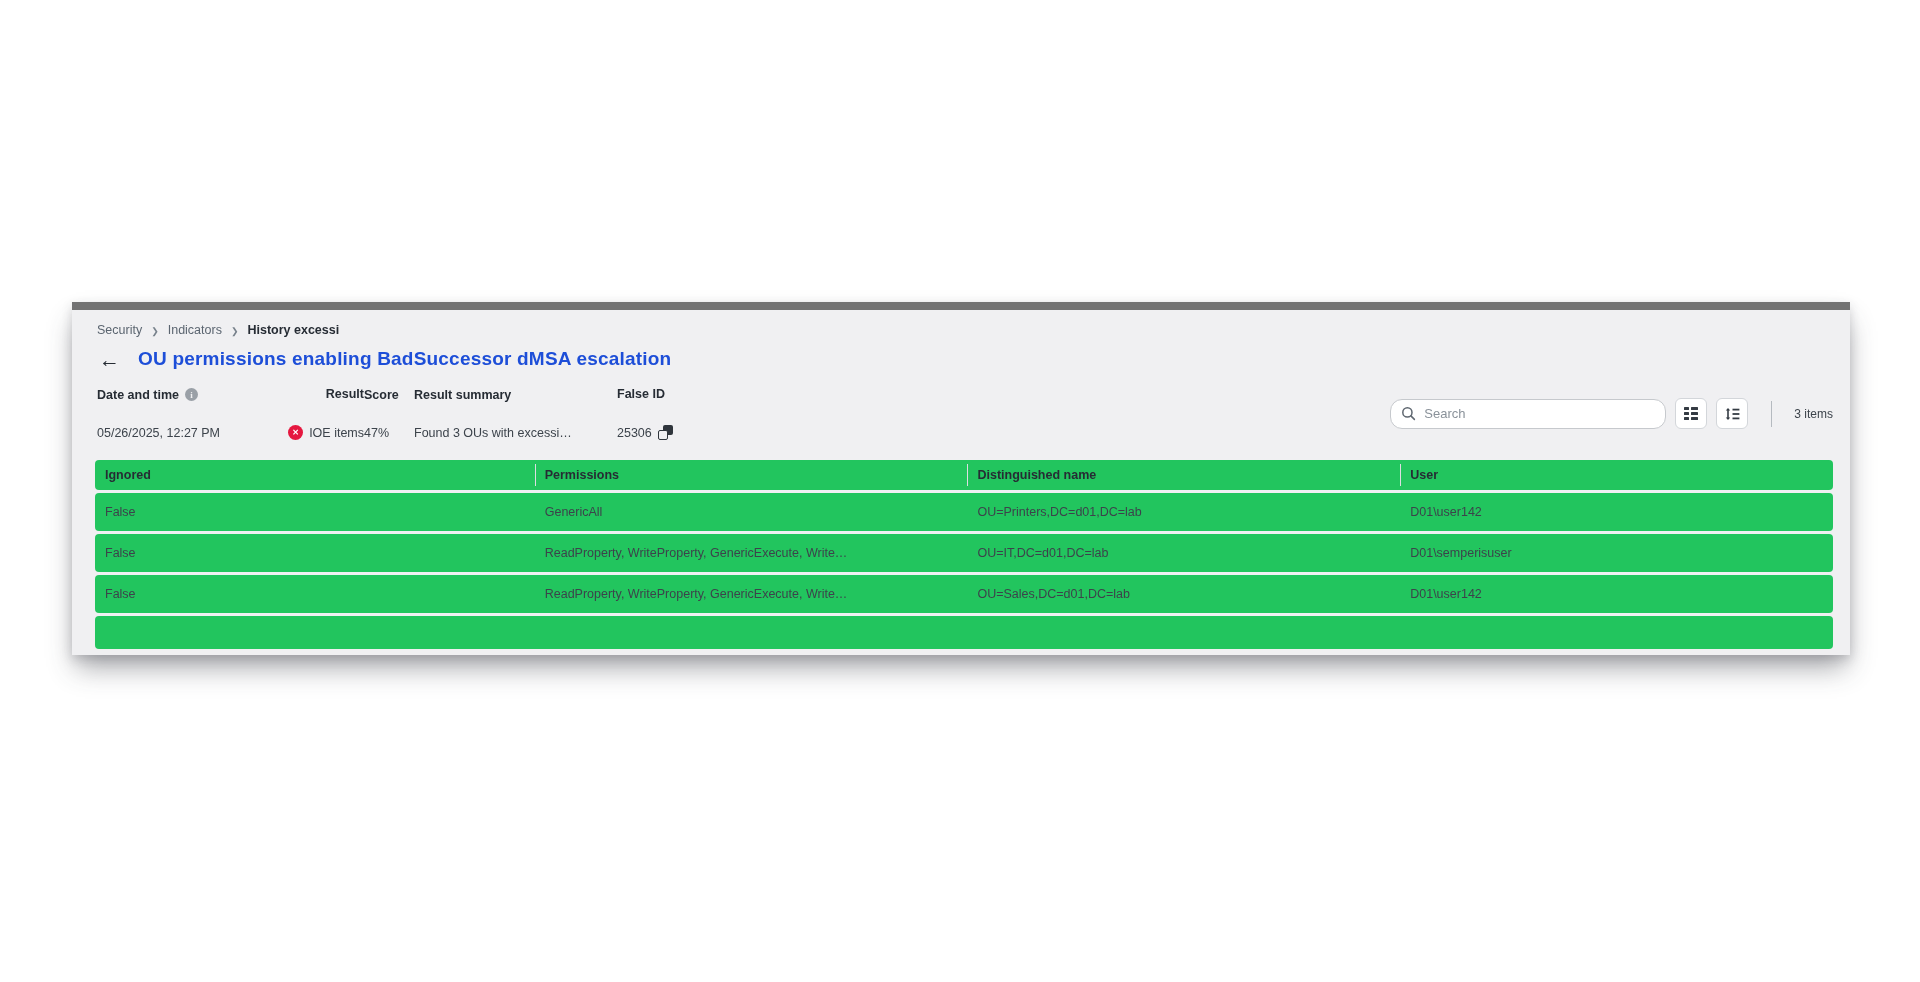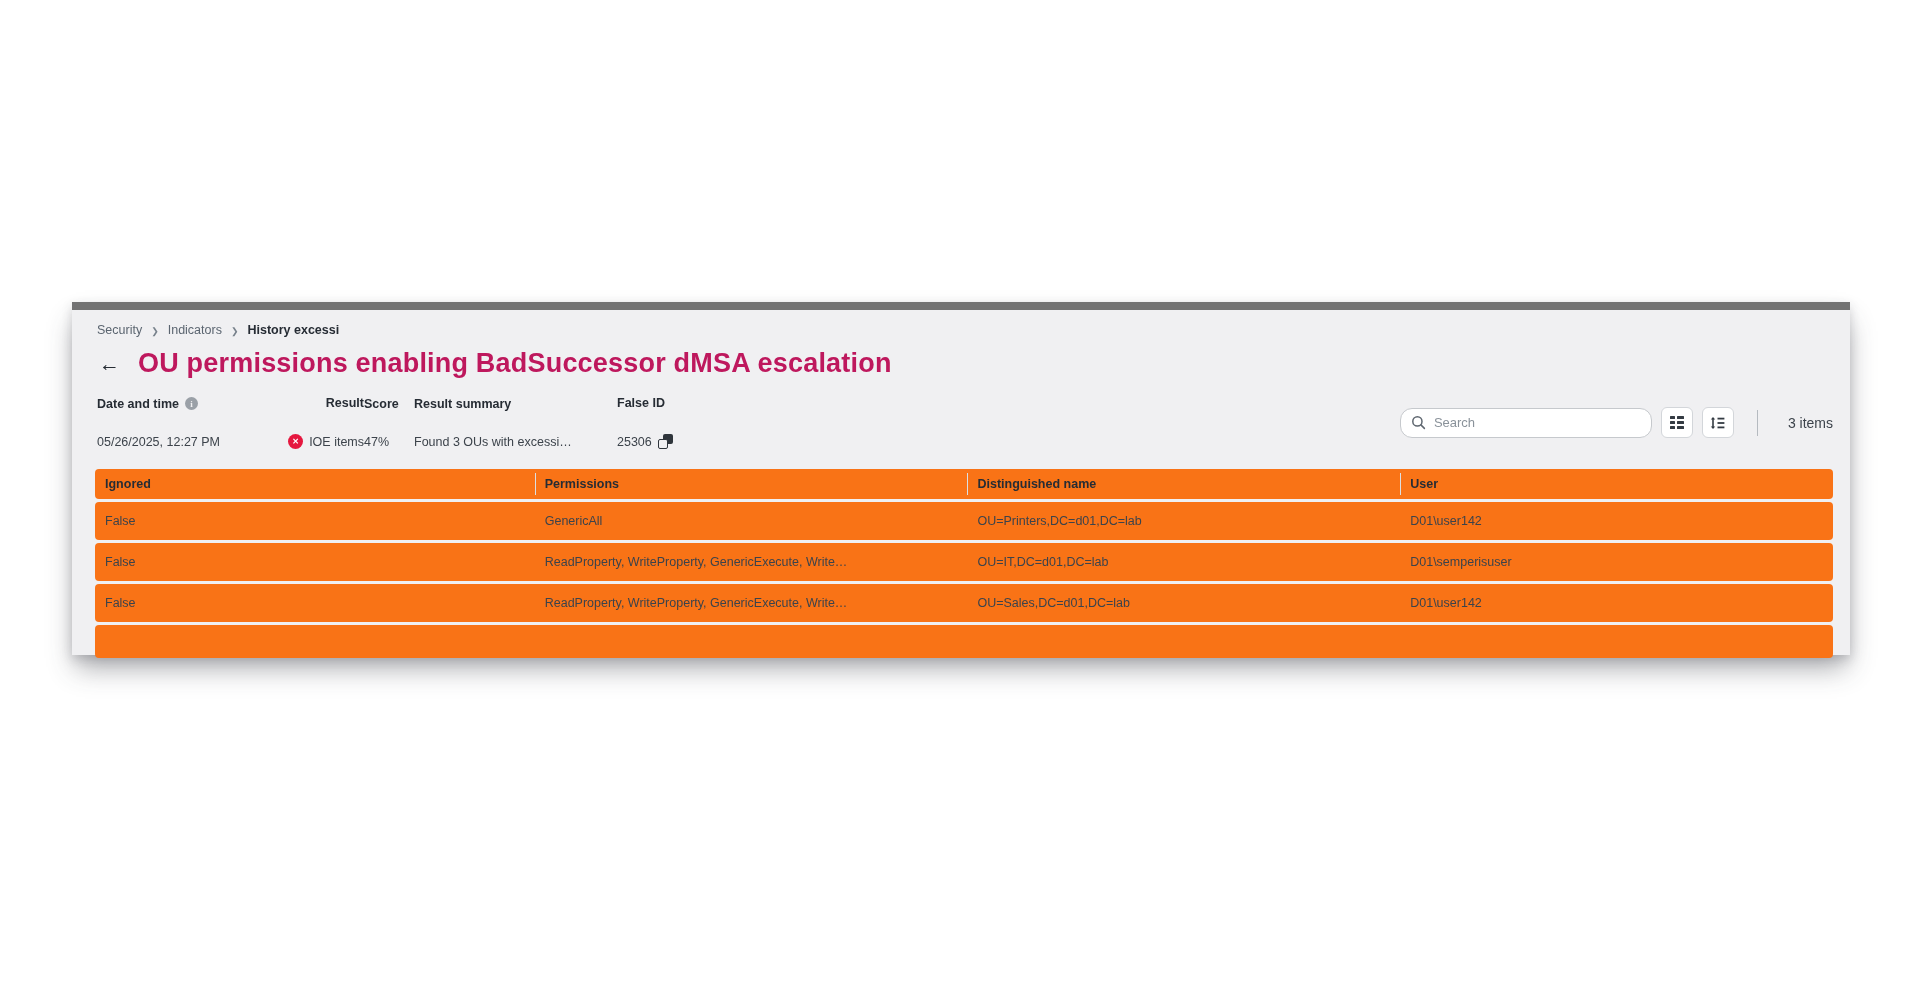--- a/index.html
+++ b/index.html
@@ -16,21 +16,21 @@
   
   .breadcrumb { display:flex; align-items:center; gap:9px; padding:13px 0 0 25px;
                 font-size:12.5px; color:#5b6570; }
   .crumb { cursor:pointer; }
   .crumb.current { color:#262c34; font-weight:bold; }
   .crumb-chev { font-size:9px; color:#78828c; transform:translateY(0.5px); }
 
   
   .title-row { display:flex; align-items:center; gap:18px; margin:11px 0 0 27px; }
   .back-arrow { font-size:21px; color:#262c34; cursor:pointer; line-height:1; }
-  .page-title { font-size:27px; font-weight:bold; color:#be185d; letter-spacing:.2px; }
+  .page-title { font-size:19px; font-weight:bold; color:#1d4ed8; letter-spacing:.2px; }
 
   
   .meta-row { display:flex; align-items:center; margin:17px 17px 0 25px; }
   .meta-col { display:flex; flex-direction:column; gap:24px; }
   .meta-col.c-date   { width:161px; }
   .meta-col.c-result { width:106px;align-items:flex-end; }
   .meta-col.c-score  { width:50px;  }
   .meta-col.c-summary{ width:203px; }
   .meta-label { font-size:12.5px; font-weight:bold; color:#262c34; display:flex; align-items:center; gap:6px; }
   .meta-value { font-size:12.5px; color:#3c434b; display:flex; align-items:center; gap:6px; white-space:nowrap; overflow:hidden; }
@@ -39,37 +39,37 @@
               font-family:"Liberation Serif", serif; cursor:pointer; }
   .err-badge { width:15px; height:15px; border-radius:50%; background:#e5173f; color:#ffffff;
                font-size:8px; font-weight:bold; display:inline-flex; align-items:center; justify-content:center; flex:none; }
   .copy-icon { position:relative; width:15px; height:15px; display:inline-block; cursor:pointer; flex:none; }
   .copy-icon .back  { position:absolute; right:0; top:0; width:10px; height:10px; background:#2f353c; border-radius:2px; }
   .copy-icon .front { position:absolute; left:0; bottom:0; width:10px; height:10px; background:#f0f0f2;
                       border:1.6px solid #2f353c; border-radius:2px; }
 
   
   .toolbar { margin-left:auto; display:flex; align-items:center; }
-  .search-box { display:flex; align-items:center; gap:8px; width:252px; height:30px;
+  .search-box { display:flex; align-items:center; gap:8px; width:276px; height:30px;
                 background:#ffffff; border:1px solid #c6c9cd; border-radius:12px; padding:0 10px; }
   .search-box input { border:none; outline:none; flex:1; font-size:13px; color:#3c434b;
                       font-family:"Liberation Sans", sans-serif; background:transparent; }
   .search-box input::placeholder { color:#8a929a; }
   .icon-btn { width:32px; height:31px; background:#ffffff; border:1px solid #d3d6da; border-radius:6px;
               display:flex; align-items:center; justify-content:center; cursor:pointer; margin-left:9px; }
   .icon-btn:first-of-type { margin-left:10px; }
   .cols-glyph { display:grid; grid-template-columns:5px 7px; grid-auto-rows:3px; gap:2px; }
   .cols-glyph span { background:#343b43; border-radius:0.5px; }
   .count-divider { width:1px; height:26px; background:#b5bac0; margin:0 0 0 23px; }
-  .items-count { font-size:14px; color:#3c434b; margin-left:30px; white-space:nowrap; }
+  .items-count { font-size:12px; color:#3c434b; margin-left:22px; white-space:nowrap; }
 
   
   .table { margin:20px 17px 0 23px; display:flex; flex-direction:column; gap:3px; }
   .t-row { display:grid; grid-template-columns:25.3% 24.9% 24.9% 1fr;
-           background:#f97316; border-radius:4px; align-items:center; }
+           background:#22c55e; border-radius:4px; align-items:center; }
   .t-head { height:30px; }
   .t-head .t-cell { font-weight:bold; color:#262c34; position:relative; height:100%; display:flex; align-items:center; }
   .t-head .t-cell + .t-cell::before { content:""; position:absolute; left:0; top:4px; bottom:4px; width:1px; background:#dcdee1; }
   .t-body { height:38px; cursor:pointer; }
   .t-empty { height:33px; }
   .t-cell { font-size:12.5px; color:#3c434b; padding-left:10px; white-space:nowrap; overflow:hidden; text-overflow:ellipsis; padding-right:14px; }
 </style>
 </head>
 <body>
 

